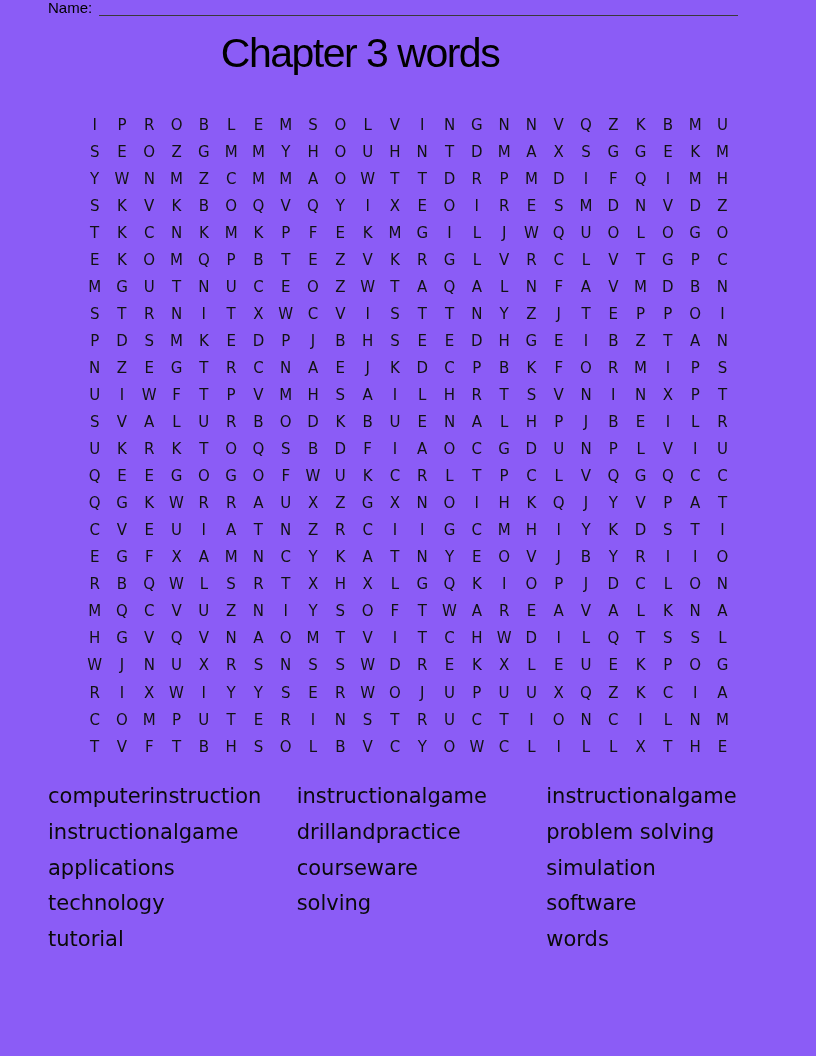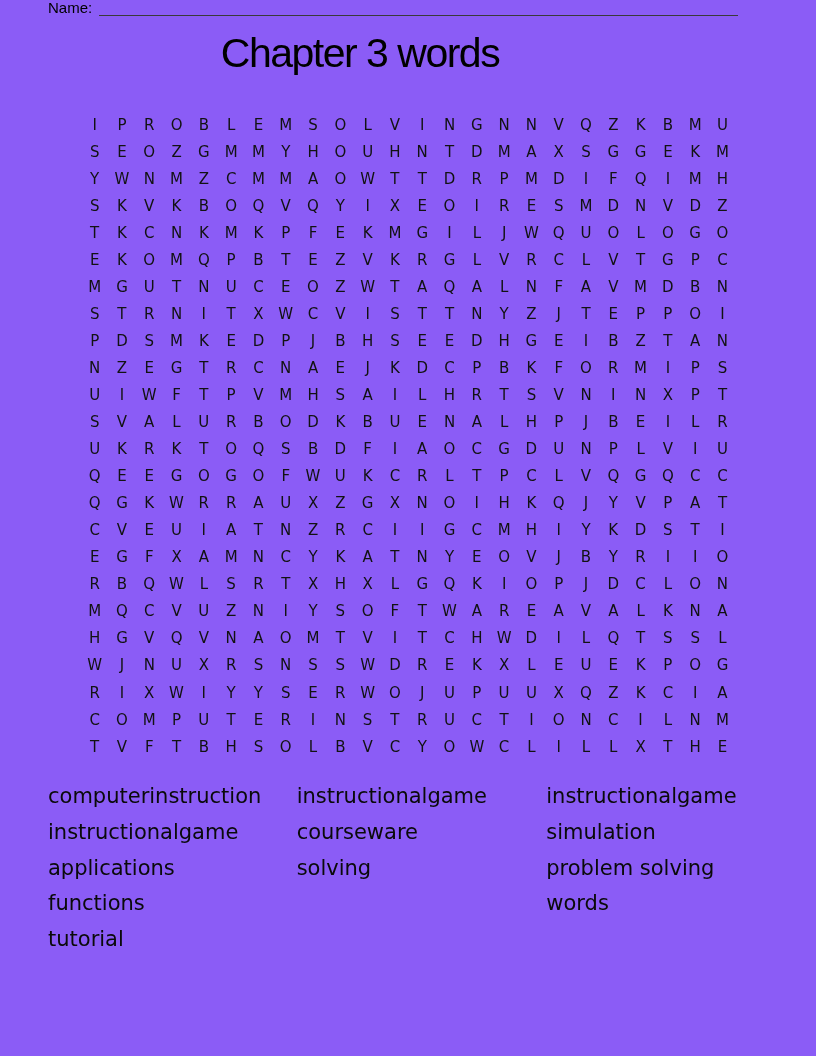--- a/index.html
+++ b/index.html
@@ -682,29 +682,31 @@
       <span class="cell">T</span>
       <span class="cell">H</span>
       <span class="cell">E</span>
     </div>
 
   <div class="word-list" id="word-list">
       <div class="word-col">
         <div class="word">computerinstruction</div>
         <div class="word">instructionalgame</div>
         <div class="word">applications</div>
-        <div class="word">functions</div>
+        <div class="word">technology</div>
         <div class="word">tutorial</div>
       </div>
       <div class="word-col">
         <div class="word">instructionalgame</div>
+        <div class="word">drillandpractice</div>
         <div class="word">courseware</div>
         <div class="word">solving</div>
       </div>
       <div class="word-col">
         <div class="word">instructionalgame</div>
+        <div class="word">problem solving</div>
         <div class="word">simulation</div>
-        <div class="word">problem solving</div>
+        <div class="word">software</div>
         <div class="word">words</div>
       </div>
     </div>
 
 </div>
 
 </body></html>

